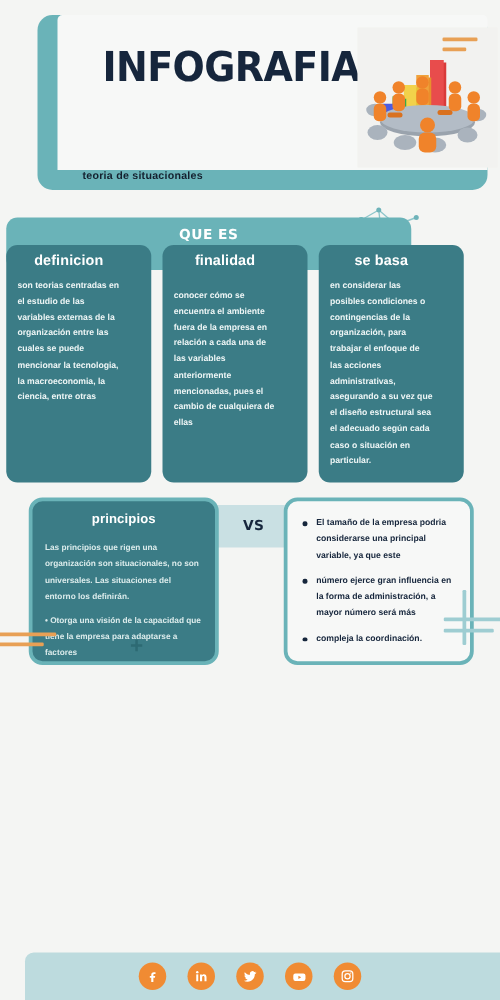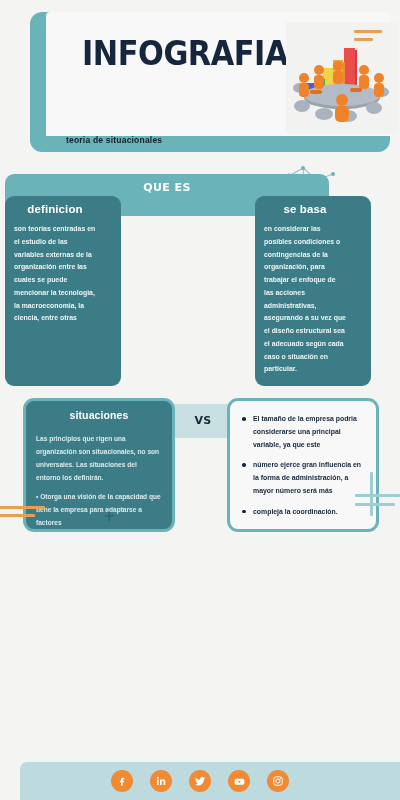--- a/index.html
+++ b/index.html
@@ -428,35 +428,39 @@
 
     <div class="ques-band">
       <div class="ques-title">QUE ES</div>
     </div>
 
     <div class="cols">
       <div class="col col-1">
         <div class="col-head">definicion</div>
         <div class="col-body">son teorias centradas en el estudio de las variables externas de la organización entre las cuales se puede mencionar la tecnologia, la macroeconomia, la ciencia, entre otras</div>
       </div>
+      <div class="col col-2">
+        <div class="col-head">finalidad</div>
+        <div class="col-body"> conocer cómo se encuentra el ambiente fuera de la empresa en relación a cada una de las variables anteriormente mencionadas, pues el cambio de cualquiera de ellas</div>
+      </div>
       <div class="col col-3">
         <div class="col-head">se basa</div>
         <div class="col-body">en considerar las posibles condiciones o contingencias de la organización, para trabajar el enfoque de las acciones administrativas, asegurando a su vez que el diseño estructural sea el adecuado según cada caso o situación en particular.</div>
       </div>
     </div>
   </div>
 
   <div class="vs-wrap">
 
     <div class="vs-band">
       <div class="vs-label">VS</div>
     </div>
 
     <div class="pan pan-left">
-      <div class="pan-head">situaciones</div>
+      <div class="pan-head">principios</div>
       <div class="pan-body">
         <p>Las principios que rigen una organización son situacionales, no son universales. Las situaciones del entorno los definirán.</p>
         <p>• Otorga una visión de la capacidad que tiene la empresa para adaptarse a factores</p>
       </div>
       <div class="plus-mark">+</div>
     </div>
 
     <div class="lines-left">
       <div class="dash-o l1"></div>
       <div class="dash-o l2"></div>

